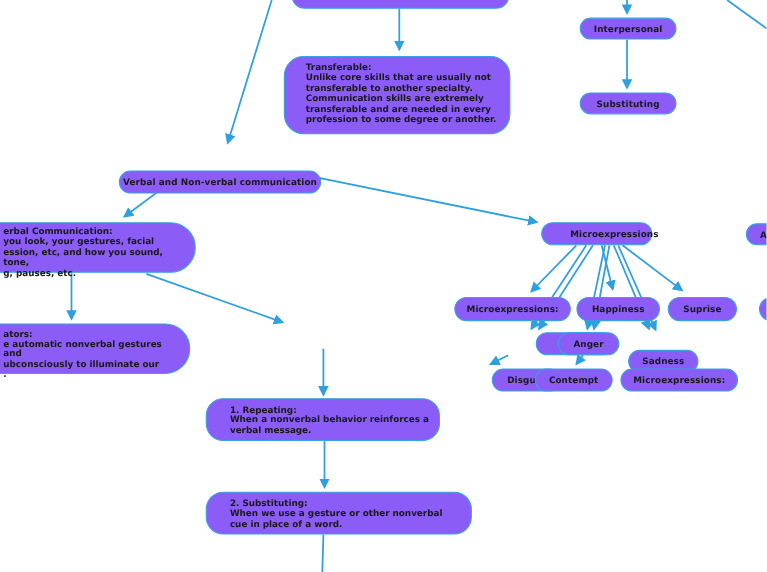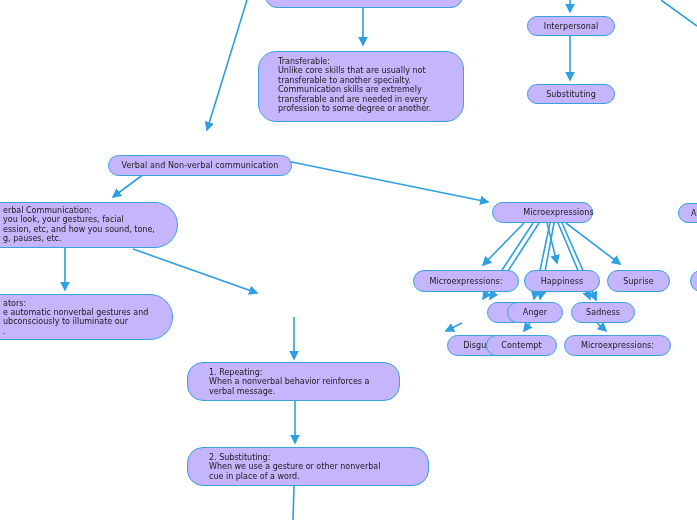--- a/index.html
+++ b/index.html
@@ -7,24 +7,24 @@
     position:relative;
     width:697px;height:520px;
     overflow:hidden;
     background:#ffffff;
     font-family:"DejaVu Sans","Liberation Sans",sans-serif;
   }
   #wires{position:absolute;left:0;top:0;z-index:0;pointer-events:none;}
   .node{
     position:absolute;
     box-sizing:border-box;
-    background:#c4b5fd;
+    background:#8b5cf6;
     border:1.4px solid #38a1e2;
     color:#1a1a1a;
-    font-weight:normal;
+    font-weight:bold;
     font-size:8px;
     z-index:1;
   }
   .pill{
     display:flex;align-items:center;justify-content:center;
     border-radius:11px;
     text-align:center;
     letter-spacing:0.1px;
   }
   .textbox{
@@ -144,21 +144,21 @@
     <span>Suprise</span>
   </div>
   <div class="node pill" style="left:690px;top:270px;width:40px;height:22px;"></div>
 
   <div class="node pill" style="left:448px;top:302px;width:71px;height:21px;border-radius:10.5px;margin-left:39px;">
     <span>Fear</span>
   </div>
   <div class="node pill" style="left:507px;top:302px;width:56px;height:21px;border-radius:10.5px;">
     <span>Anger</span>
   </div>
-  <div class="node pill" style="left:571px;top:302px;width:64px;height:21px;border-radius:10.5px;">
+  <div class="node pill" style="left:571px;top:318px;width:64px;height:21px;border-radius:10.5px;">
     <span>Sadness</span>
   </div>
 
   <div class="node pill" style="left:415px;top:335px;width:63px;height:21px;border-radius:10.5px;margin-left:32px;">
     <span>Disgust</span>
   </div>
   <div class="node pill" style="left:486px;top:335px;width:71px;height:21px;border-radius:10.5px;">
     <span>Contempt</span>
   </div>
   <div class="node pill" style="left:564px;top:335px;width:107px;height:21px;border-radius:10.5px;">

